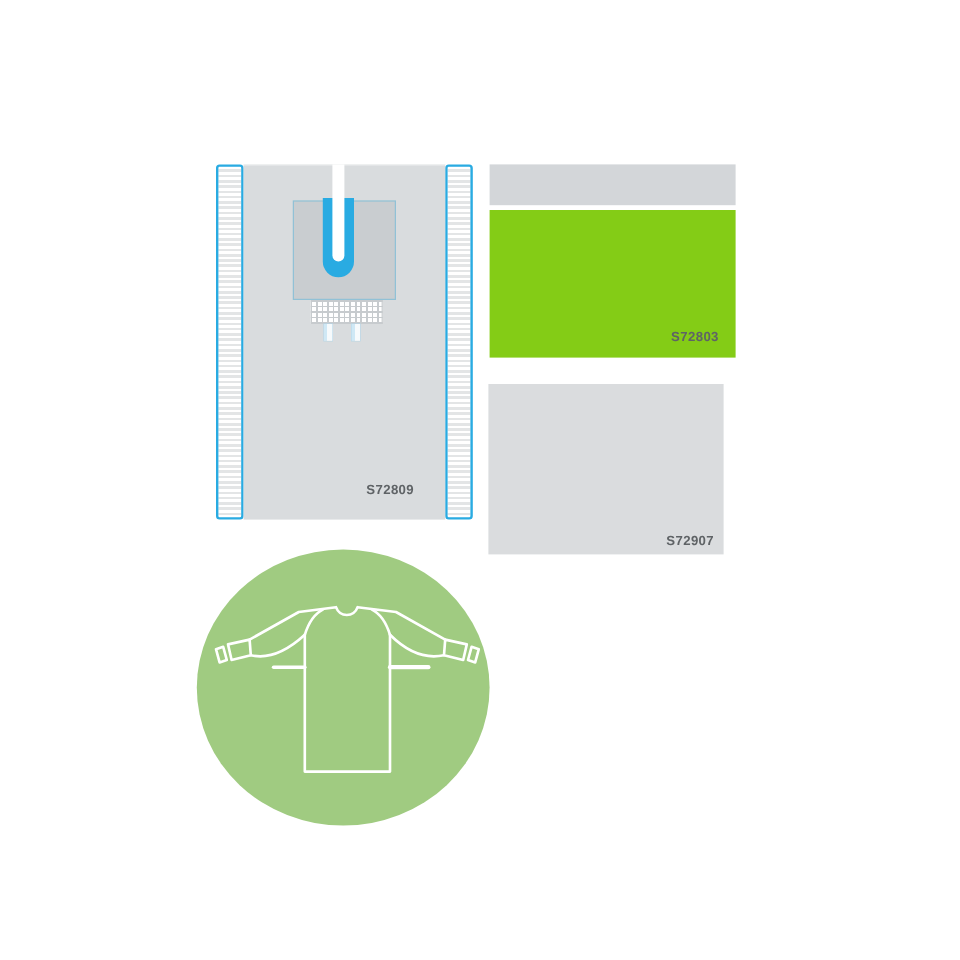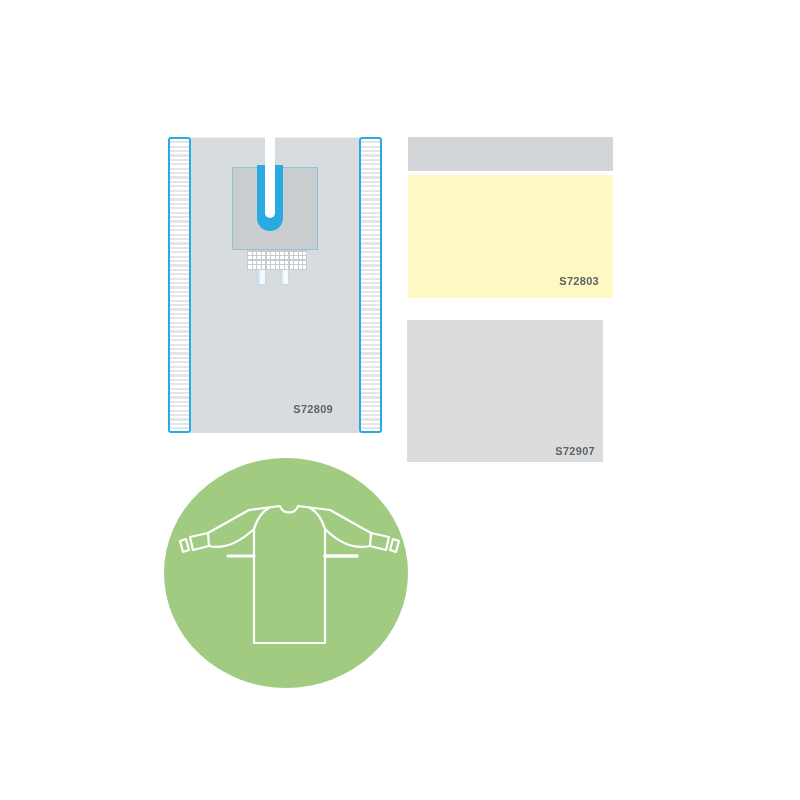--- a/index.html
+++ b/index.html
@@ -2,21 +2,21 @@
 <html><head>
 <meta charset="utf-8">
 <style>
   html,body{margin:0;padding:0;}
   body{
     width:800px;height:800px;background:#ffffff;position:relative;overflow:hidden;
     font-family:"Liberation Sans", sans-serif;
   }
   .abs{position:absolute;}
   
-  .drape{left:168px;top:137px;width:214px;height:240px;}
+  .drape{left:180px;top:137px;width:214px;height:240px;}
   .fringe{
     top:0;width:23px;height:296px;box-sizing:border-box;
     border:2px solid #29abe2;border-radius:3px;
     background:repeating-linear-gradient(180deg,#ffffff 0 2.2px,#e3e5e6 2.2px 4.4px);
   }
   .fringe.left{left:0;}
   .fringe.right{right:0;}
   .panel{
     left:23px;top:0;width:168px;height:296px;background:#d9dcde;
     box-shadow:inset 0 1px 0 rgba(255,255,255,.55);
@@ -40,21 +40,21 @@
     background:linear-gradient(90deg,#cfe8f5 0 2.5px,#f6fafc 2.5px);
     box-shadow:0 0 0 0.5px rgba(173,214,235,.8);}
   .tab.t1{left:67px;}
   .tab.t2{left:90px;}
   .code-label{
     font-size:11px;font-weight:700;color:#5f6366;letter-spacing:.3px;line-height:1;
   }
   .drape-code{right:26px;top:267px;}
   
   .sheet-strip{left:408px;top:137px;width:205px;height:34px;background:#d3d6d9;}
-  .sheet-body-1{left:408px;top:175px;width:205px;height:123px;background:#fef9c3;}
+  .sheet-body-1{left:408px;top:175px;width:205px;height:123px;background:#84cc16;}
   .sheet-body-2{left:407px;top:320px;width:196px;height:142px;background:#dadcde;}
   .sheet-code-1{right:14px;bottom:11px;}
   .sheet-code-2{right:8px;bottom:5px;}
   
   .badge{left:160px;top:456px;width:252px;height:236px;}
   .badge svg{display:block;width:252px;height:236px;}
 </style>
 </head>
 <body>
 

